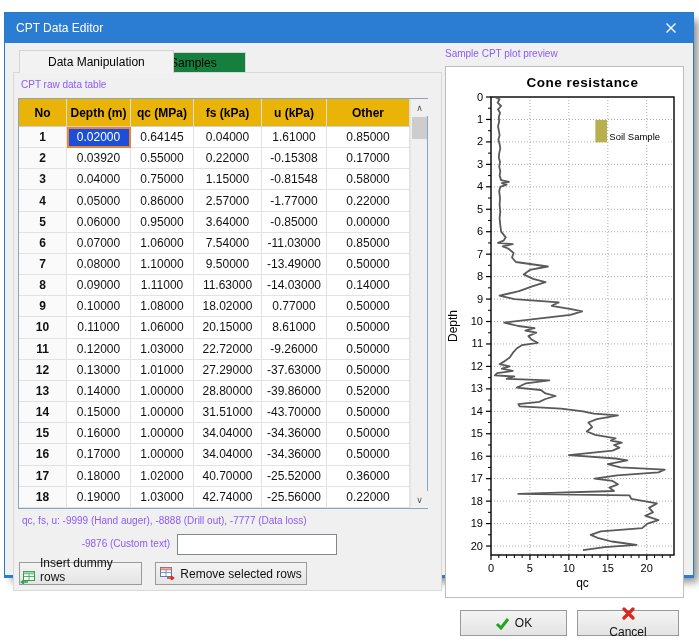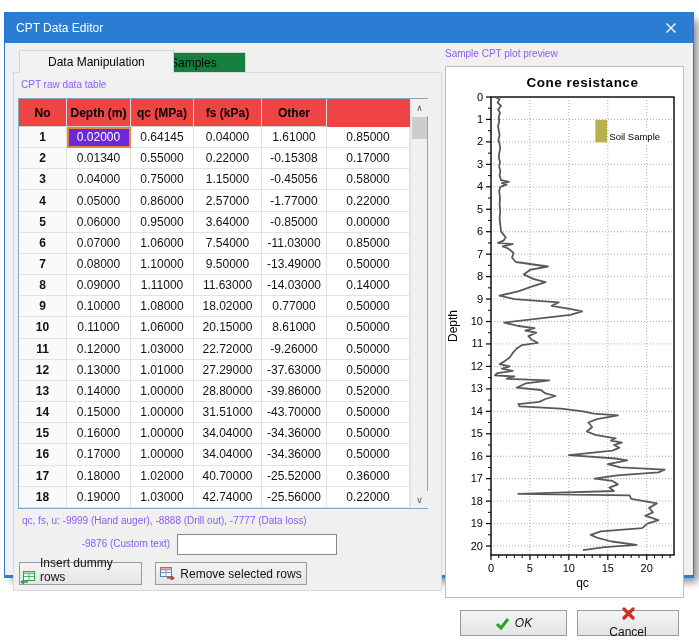--- a/index.html
+++ b/index.html
@@ -12,39 +12,39 @@
   .titlebar .title{color:#fff;font-size:12px;padding-left:11px;}
   .closebtn{position:absolute;right:0;top:0;width:45px;height:30px;display:flex;align-items:center;justify-content:center;cursor:pointer;}
   
   .tab{position:absolute;font-size:12px;border:1px solid #d4d4d4;background:#f0f0f0;padding:0 28px;display:flex;align-items:center;}
   .tab.active{left:14px;top:37px;height:23px;border-bottom:none;z-index:3;background:#f2f2f2;}
   .tab.inactive{left:136px;top:39px;height:20px;z-index:1;border-bottom:none;background:#15803d;}
   .tabpage{position:absolute;left:8px;top:59px;width:429px;height:519px;border:1px solid #d9d9d9;background:#f0f0f0;z-index:2;}
   .lbl{position:absolute;font-size:10px;color:#8b5cf6;z-index:4;}
   
   .dgrid{position:absolute;left:13px;top:85px;width:410px;height:411px;background:#fff;border:1px solid #86a7bf;z-index:4;}
-  .dhead{display:grid;grid-template-columns:48px 64px 63px 68px 65px 83px;height:28px;margin-right:17px;background:#ef4444;}
+  .dhead{display:grid;grid-template-columns:48px 64px 63px 68px 65px 83px;height:28px;margin-right:17px;background:#eab308;}
   .hc{display:flex;align-items:center;justify-content:center;font-weight:bold;font-size:12px;border-right:1px solid #dcdcdc;border-bottom:1px solid #cfcfcf;}
   .dbody{height:381px;margin-right:17px;}
   .trow{display:grid;grid-template-columns:48px 64px 63px 68px 65px 83px;height:21.16px;}
   .cell{display:flex;align-items:center;justify-content:center;font-size:12px;border-right:1px solid #e2e2e2;border-bottom:1px solid #e2e2e2;color:#111;}
   .cell.no{font-weight:bold;background:#fafafa;}
-  .cell.sel{background:#6d28d9;color:#fff;outline:2px solid #e8833a;outline-offset:-2px;}
+  .cell.sel{background:#1d4ed8;color:#fff;outline:2px solid #e8833a;outline-offset:-2px;}
   
   .sbar{position:absolute;right:0;top:0;bottom:0;width:17px;background:#f0f0f0;border-left:1px solid #e5e5e5;}
   .sbtn{position:absolute;left:0;width:17px;height:17px;display:flex;align-items:center;justify-content:center;font-size:9px;color:#555;background:#f0f0f0;}
   .sbtn.up{top:0;} .sbtn.down{bottom:0;}
   .sthumb{position:absolute;left:1px;top:18px;width:15px;height:22px;background:#cdcdcd;}
   
   .custominput{position:absolute;left:172px;top:521px;width:160px;height:21px;border:1px solid #828790;background:#fff;font-size:12px;padding:0 4px;z-index:5;}
   .abtn{position:absolute;height:23px;background:linear-gradient(#f4f4f4,#e4e4e4);border:1px solid #9a9a9a;font-size:12px;display:flex;align-items:center;justify-content:center;gap:5px;z-index:5;cursor:pointer;color:#111;}
   .abtn svg{flex:none;}
   
   .previewbox{position:absolute;left:440px;top:53px;width:239px;height:532px;background:#fff;border:1px solid #bdbdbd;z-index:4;}
-  .okbtn{left:455px;top:597px;width:107px;height:26px;font-style:italic;}
+  .okbtn{left:455px;top:597px;width:107px;height:26px;}
   .cancelbtn{left:572px;top:597px;width:102px;height:26px;flex-direction:column;}
 </style>
 </head>
 <body>
 
 <div id="stage">
   <div class="window">
 
     <div class="titlebar">
       <span class="title">CPT Data Editor</span>
@@ -60,45 +60,46 @@
     <div class="tabpage"></div>
 
     <div class="lbl" style="left:16px;top:66px;">CPT raw data table</div>
 
     <div class="dgrid">
       <div class="dhead" id="thead">
           <div class="hc">No</div>
           <div class="hc">Depth (m)</div>
           <div class="hc">qc (MPa)</div>
           <div class="hc">fs (kPa)</div>
+          <div class="hc">u (kPa)</div>
           <div class="hc">Other</div>
         </div>
       <div class="dbody" id="tbody">
           <div class="trow">
             <div class="cell no">1</div>
             <div class="cell sel">0.02000</div>
             <div class="cell">0.64145</div>
             <div class="cell">0.04000</div>
             <div class="cell">1.61000</div>
             <div class="cell">0.85000</div>
           </div>
           <div class="trow">
             <div class="cell no">2</div>
-            <div class="cell">0.01340</div>
+            <div class="cell">0.03920</div>
             <div class="cell">0.55000</div>
             <div class="cell">0.22000</div>
             <div class="cell">-0.15308</div>
             <div class="cell">0.17000</div>
           </div>
           <div class="trow">
             <div class="cell no">3</div>
             <div class="cell">0.04000</div>
             <div class="cell">0.75000</div>
             <div class="cell">1.15000</div>
-            <div class="cell">-0.45056</div>
+            <div class="cell">-0.81548</div>
             <div class="cell">0.58000</div>
           </div>
           <div class="trow">
             <div class="cell no">4</div>
             <div class="cell">0.05000</div>
             <div class="cell">0.86000</div>
             <div class="cell">2.57000</div>
             <div class="cell">-1.77000</div>
             <div class="cell">0.22000</div>
           </div>

